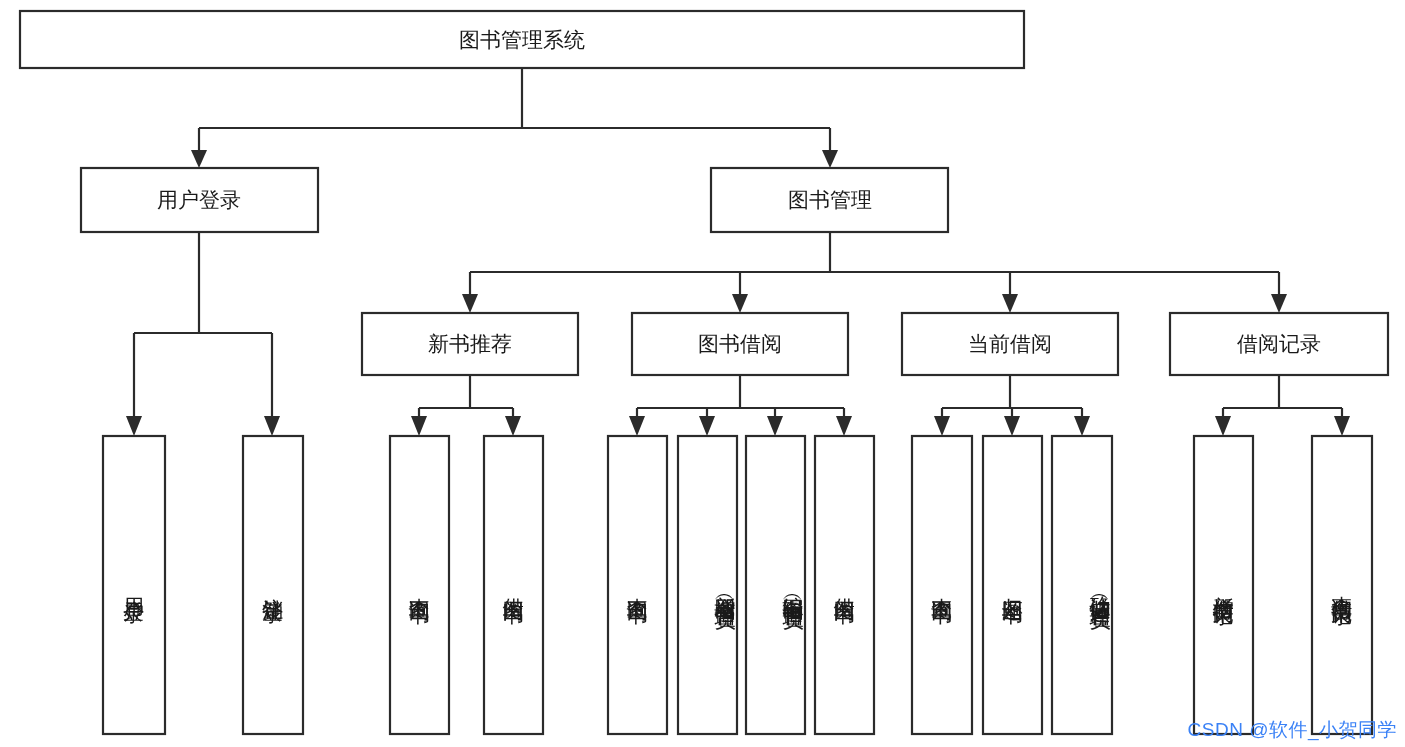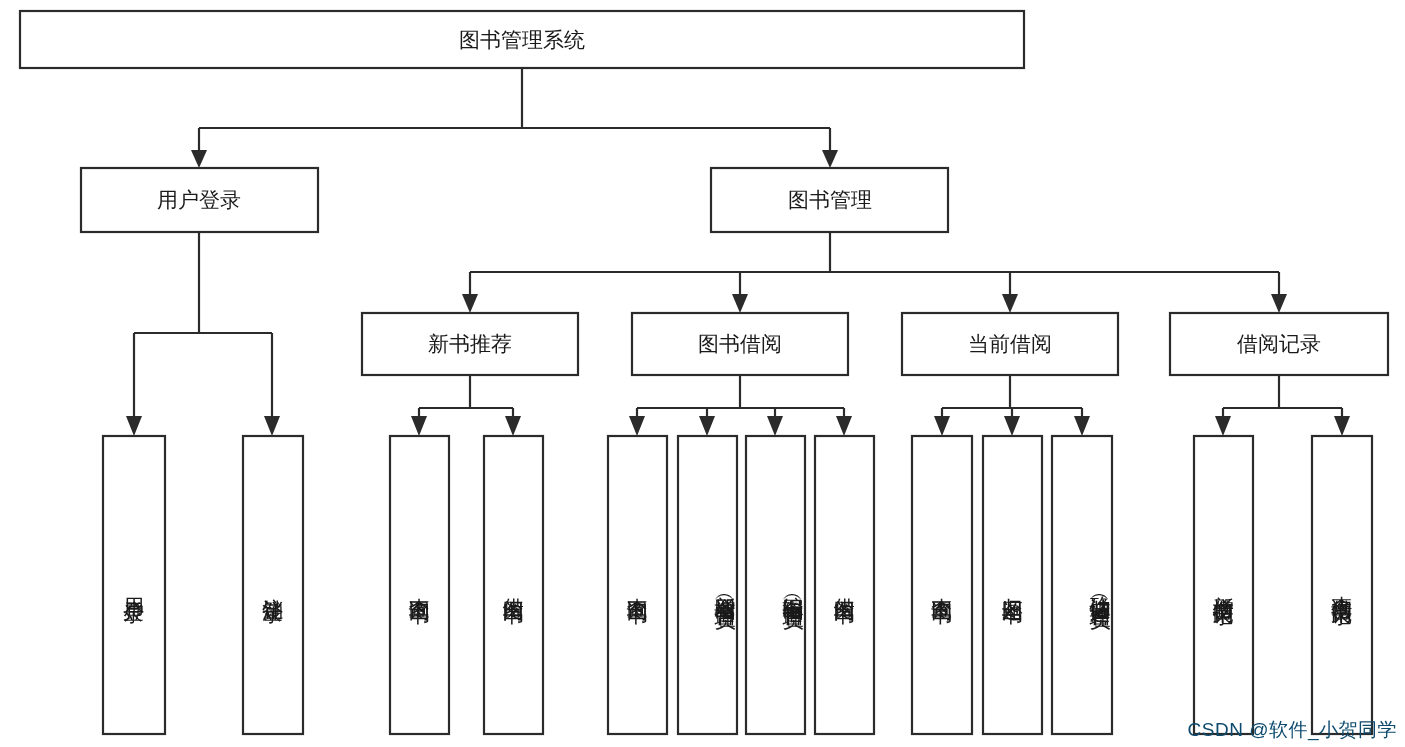--- a/index.html
+++ b/index.html
@@ -61,21 +61,21 @@
     text-align: center;
     white-space: nowrap;
     pointer-events: none;
   }
   .watermark {
     position: absolute;
     right: 8px;
     bottom: 4px;
     font-family: "Liberation Sans", "DejaVu Sans", sans-serif;
     font-size: 19px;
-    color: #0c4a6e;
+    color: #3b82f6;
     white-space: nowrap;
     letter-spacing: 0.5px;
   }
 </style>
 </head>
 <body>
 
 <div id="stage">
 
   <svg id="diagram-svg" viewBox="0 0 1405 747">

